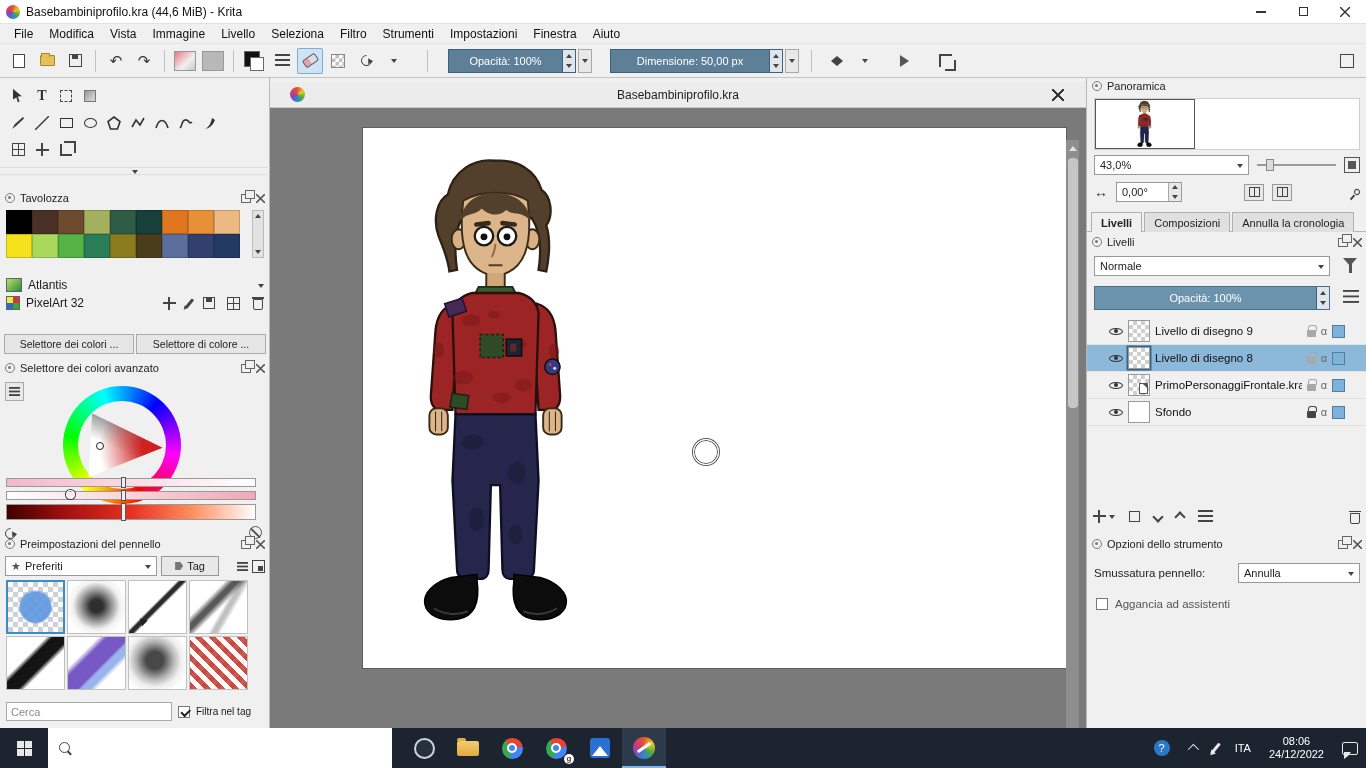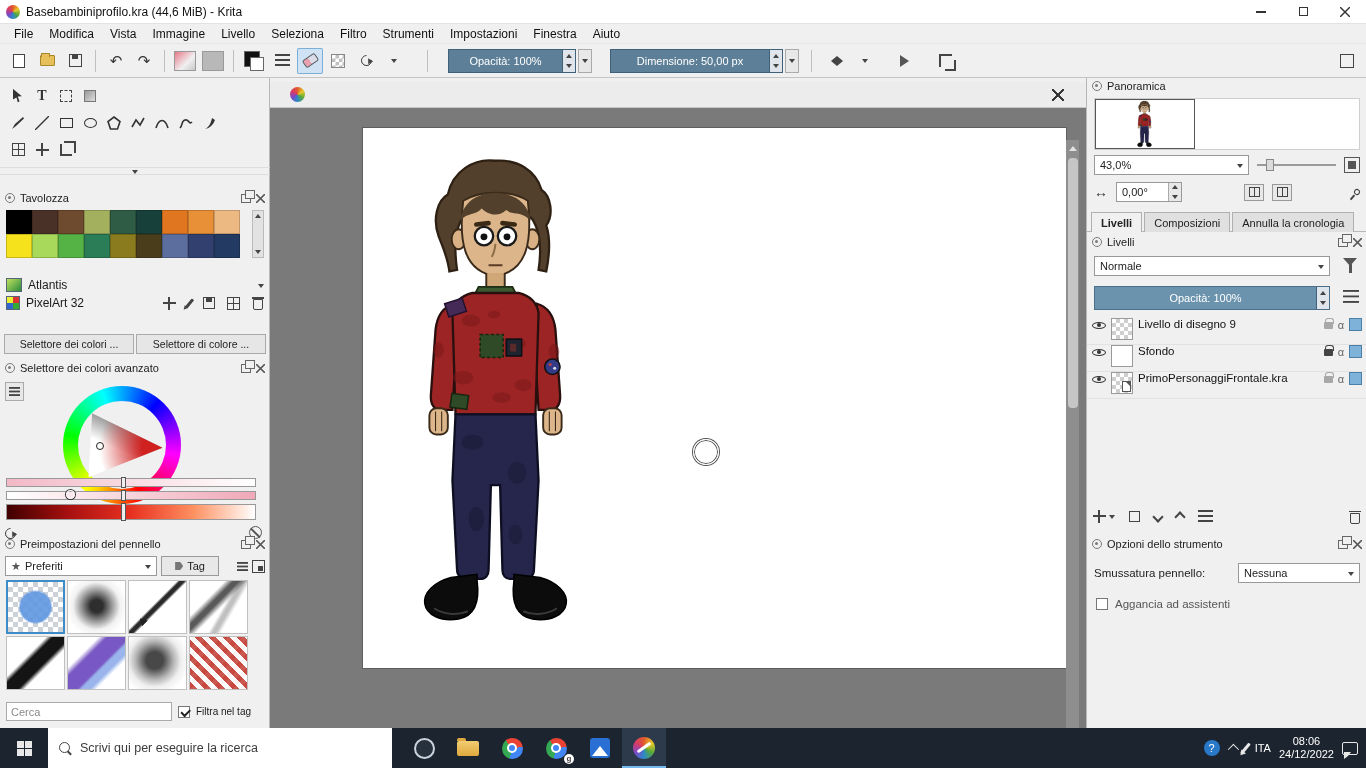--- a/index.html
+++ b/index.html
@@ -230,21 +230,21 @@
   .rtab{height:20px;padding:0 9px;font-size:11px;display:flex;align-items:center;border:1px solid #b0b0b0;border-bottom:none;background:#e0e0e0;margin-right:2px;color:#222;white-space:nowrap}
   .rtab.active{background:#f0f0f0;font-weight:bold}
   .dock-layers{position:absolute;left:0;top:154px;width:280px;height:304px}
   .blend-dd{position:absolute;left:7px;top:24px;width:236px}
   .i-funnel{position:absolute;right:10px;top:26px;width:0;height:0;border-left:7px solid transparent;border-right:7px solid transparent;border-top:8px solid #555}
   .i-funnel::after{content:"";position:absolute;left:-1.5px;top:-2px;width:3px;height:9px;background:#555}
   .lay-op{position:absolute;left:7px;top:54px;width:236px;height:24px;background:#6b93ad;border:1px solid #4a7089;color:#fff;display:flex;align-items:center;font-size:11px}
   .lay-op .lbl{flex:1;text-align:center}
   .lay-menu{position:absolute;right:8px;top:58px;width:16px;height:14px;background:linear-gradient(#444 2.2px,transparent 2.2px);background-size:100% 5.5px}
   .lrows{position:absolute;left:0;right:0;top:86px}
-  .lrow{height:27px;display:flex;align-items:flex-start;gap:5px;padding:0 5px;border-bottom:1px solid #e2e2e2;background:#f0f0f0}
+  .lrow{height:27px;display:flex;align-items:center;gap:5px;padding:0 22px;border-bottom:1px solid #e2e2e2;background:#f0f0f0}
   .lrow.sel{background:#8cb8da}
   .i-eye{width:14px;height:14px;position:relative;flex:none}
   .i-eye::before{content:"";position:absolute;left:0;right:0;top:3.5px;bottom:3.5px;border:1.3px solid #333;border-radius:50%}
   .i-eye::after{content:"";position:absolute;left:5px;top:5px;width:4px;height:4px;background:#333;border-radius:50%}
   .lthumb{width:22px;height:22px;border:1px solid #999;flex:none;position:relative;background:#fff}
   .checker{background-color:#fff;background-image:
      linear-gradient(45deg,#cfcfcf 25%,transparent 25%,transparent 75%,#cfcfcf 75%),
      linear-gradient(45deg,#cfcfcf 25%,transparent 25%,transparent 75%,#cfcfcf 75%);
      background-size:8px 8px;background-position:0 0,4px 4px}
   .file-badge{position:absolute;right:1px;bottom:1px;width:9px;height:11px;background:#fff;border:1px solid #555}
@@ -291,21 +291,21 @@
   .tk-chrome{width:21px;height:21px;border-radius:50%;background:conic-gradient(from -40deg,#ea4335 0 33%,#4285f4 0 66%,#34a853 0);position:relative}
   .tk-chrome::before{content:"";position:absolute;left:5.5px;top:5.5px;width:10px;height:10px;border-radius:50%;background:#fff}
   .tk-chrome::after{content:"";position:absolute;left:7.5px;top:7.5px;width:6px;height:6px;border-radius:50%;background:#4285f4}
   .gbadge{position:absolute;right:4px;bottom:4px;width:10px;height:10px;border-radius:50%;background:#fff;color:#444;font-size:8px;line-height:10px;text-align:center;font-weight:bold}
   .gbadge::after{content:"g"}
   .tk-photos{width:20px;height:20px;background:#2a6fd4;border-radius:3px;position:relative;overflow:hidden}
   .tk-photos::after{content:"";position:absolute;left:2px;bottom:2px;width:0;height:0;border-left:8px solid transparent;border-right:8px solid transparent;border-bottom:10px solid #fff}
   .tk-krita{width:22px;height:22px;border-radius:50%;background:conic-gradient(#e05a2a,#e8c82a,#58a83a,#2a8ac8,#7a4ac8,#d83a6a,#e05a2a);position:relative}
   .tk-krita::after{content:"";position:absolute;left:3px;top:9px;width:16px;height:3px;background:#fff;transform:rotate(-35deg);border-radius:2px}
   .tk-spacer{flex:1}
-  .tray{display:flex;align-items:center;gap:8px;padding-right:8px}
+  .tray{display:flex;align-items:center;gap:18px;padding-right:8px}
   .tr-help{width:16px;height:16px;border-radius:50%;background:#2a78c8;color:#fff;font-size:11px;display:flex;align-items:center;justify-content:center}
   .tr-help::after{content:"?"}
   .tr-chev{width:8px;height:8px;border-top:1.8px solid #e8e8e8;border-right:1.8px solid #e8e8e8;transform:rotate(-45deg) translateY(2px)}
   .tr-pen{width:3px;height:13px;background:#e8e8e8;border-radius:1px;transform:rotate(40deg);position:relative}
   .tr-pen::after{content:"";position:absolute;bottom:-5px;left:-1.4px;border:3px solid transparent;border-top:5px solid #e8e8e8}
   .tr-lang{color:#fff;font-size:11px}
   .tr-clock{color:#fff;font-size:11px;text-align:center;line-height:13px}
   .tr-note{width:16px;height:13px;border:1.6px solid #e8e8e8;border-radius:2px;position:relative}
   .tr-note::after{content:"";position:absolute;left:1px;bottom:-5px;border:3px solid transparent;border-top:4px solid #e8e8e8;border-left:4px solid #e8e8e8}
 </style>
@@ -692,20 +692,21 @@
           <input class="search-in" placeholder="Cerca" style="">
           <div class="cb on"></div>
           <span style="font-size:10px">Filtra nel tag</span>
         </div>
       </div>
     </div>
 
     <div class="center-area">
       <div class="doc-tabbar">
         <div class="doc-ico"></div>
+        <span class="doc-title">Basebambiniprofilo.kra</span>
         <div class="doc-close"></div>
       </div>
       <div class="canvas-zone">
         <div class="white-canvas">
           <svg class="char-main" viewBox="0 0 240 640">
               <use href="#char"></use>
             </svg>
           <div class="cursor-ring"></div>
         </div>
         <div class="vscroll">
@@ -797,38 +798,46 @@
 
         <div class="lrows">
           <div class="lrow">
             <div class="i-eye"></div>
             <div class="lthumb checker"></div>
             <span class="lname">Livello di disegno 9</span>
             <div class="i-lock"></div>
             <div class="i-alpha"></div>
             <div class="bluebox"></div>
           </div>
-          <div class="lrow">
+          <div class="lrow sel">
             <div class="i-eye"></div>
-            <div class="lthumb"></div>
-            <span class="lname">Sfondo</span>
-            <div class="i-lock dark"></div>
+            <div class="lthumb checker" style="box-shadow:0 0 0 1.5px #35678a"></div>
+            <span class="lname">Livello di disegno 8</span>
+            <div class="i-lock"></div>
             <div class="i-alpha"></div>
             <div class="bluebox"></div>
           </div>
           <div class="lrow">
             <div class="i-eye"></div>
             <div class="lthumb checker">
                 <div class="file-badge"></div>
               </div>
             <span class="lname">PrimoPersonaggiFrontale.kra</span>
             <div class="i-lock"></div>
             <div class="i-alpha"></div>
             <div class="bluebox"></div>
           </div>
+          <div class="lrow">
+            <div class="i-eye"></div>
+            <div class="lthumb"></div>
+            <span class="lname">Sfondo</span>
+            <div class="i-lock dark"></div>
+            <div class="i-alpha"></div>
+            <div class="bluebox"></div>
+          </div>
         </div>
 
         <div class="lay-btns">
           <div style="display:flex;align-items:center;gap:3px">
             <div class="i-plus"></div>
               <div class="t-d sm"></div>
           </div>
           <div class="i-dup"></div>
           <div class="i-chevd"></div>
           <div class="i-chevu"></div>
@@ -842,40 +851,39 @@
         <div class="dock-h">
           <div class="dock-dot"></div>
           <span>Opzioni dello strumento</span>
           <span class="dock-sp"></span>
           <div class="i-float"></div>
           <div class="i-x"></div>
         </div>
         <div class="to-row">
           <span class="lbl">Smussatura pennello:</span>
           <div class="dd nessuna-dd">
-            <span>Nessuna</span>
+            <span>Annulla</span>
             <span class="dock-sp"></span>
             <div class="t-d"></div>
           </div>
         </div>
         <div class="to-cb">
           <div class="cb"></div>
           <span>Aggancia ad assistenti</span>
         </div>
       </div>
     </div>
   </div>
 
   <div class="taskbar">
     <div class="tk-start">
         <div class="i-win"></div>
       </div>
     <div class="tk-search">
       <div class="i-mag"></div>
-      <input placeholder="Scrivi qui per eseguire la ricerca" style="">
     </div>
     <div style="width:10px"></div>
     <div class="tk-item">
         <div class="tk-globe"></div>
       </div>
     <div class="tk-item">
         <div class="tk-folder"></div>
       </div>
     <div class="tk-item">
         <div class="tk-chrome"></div>

